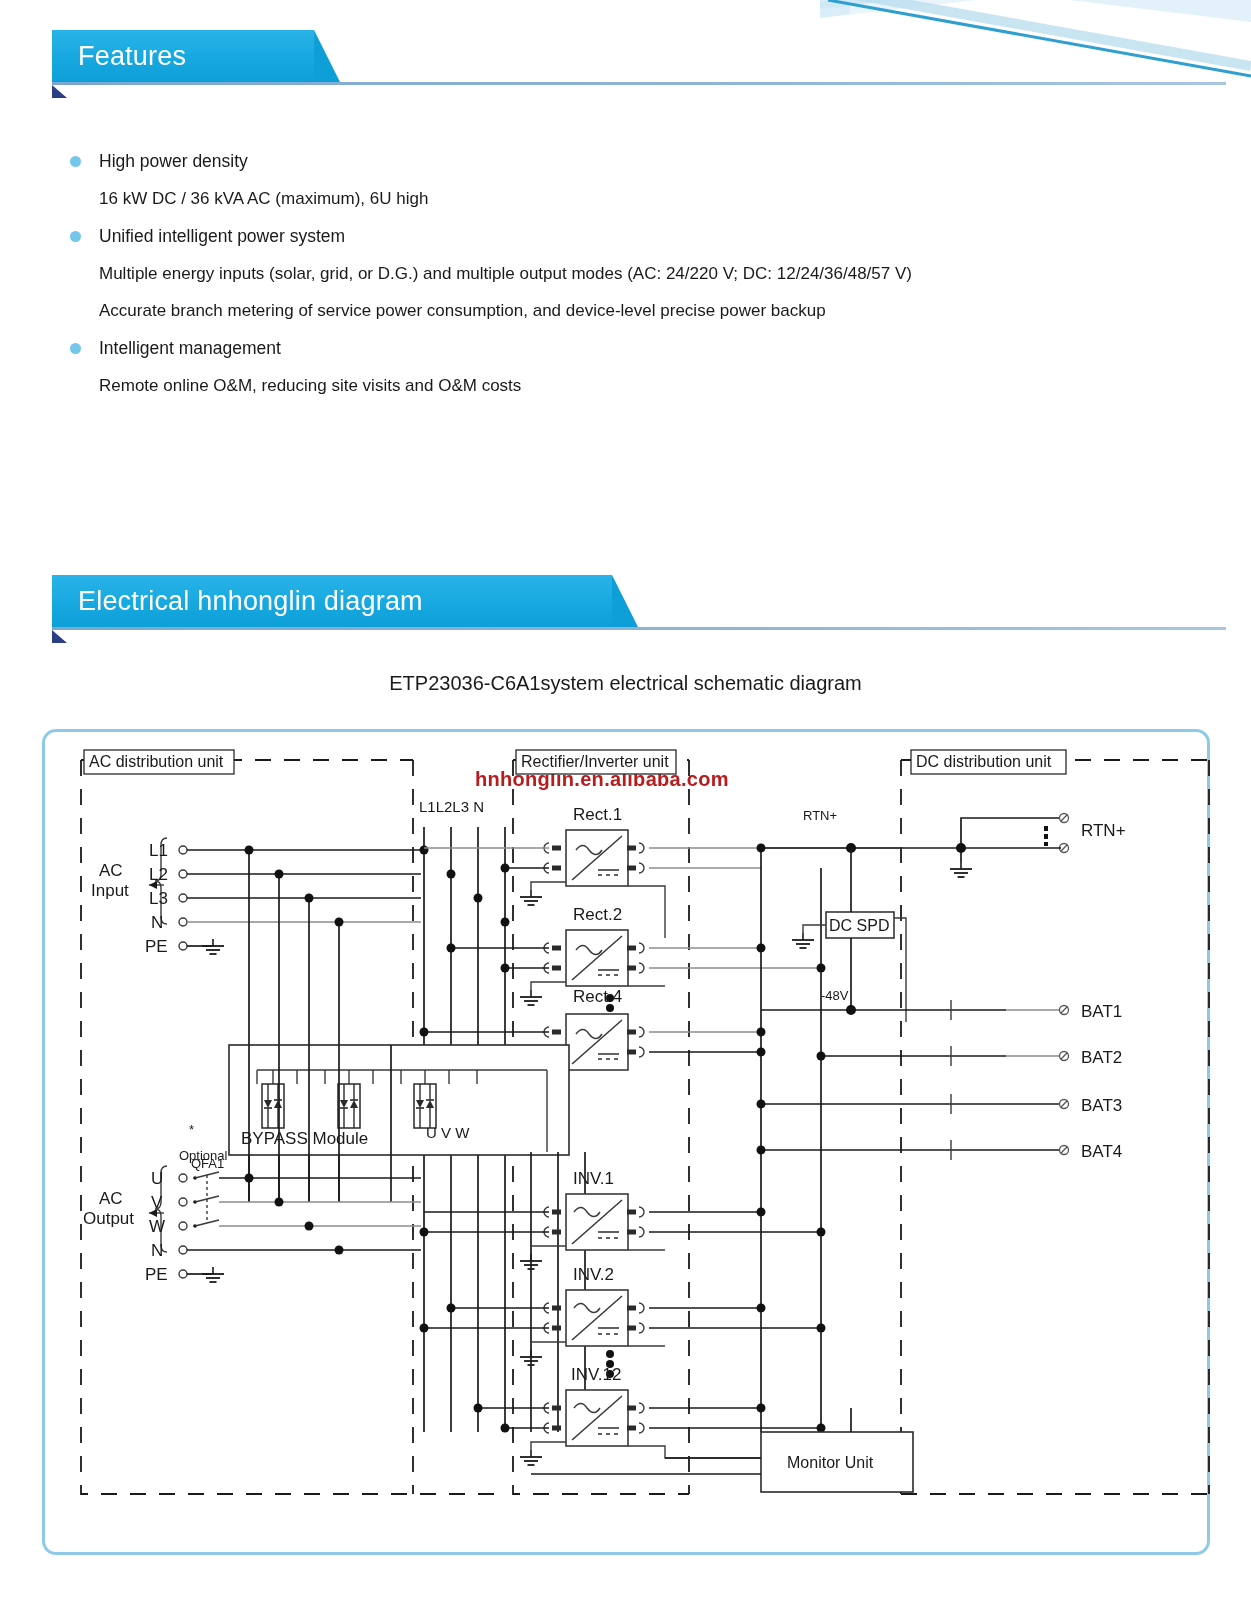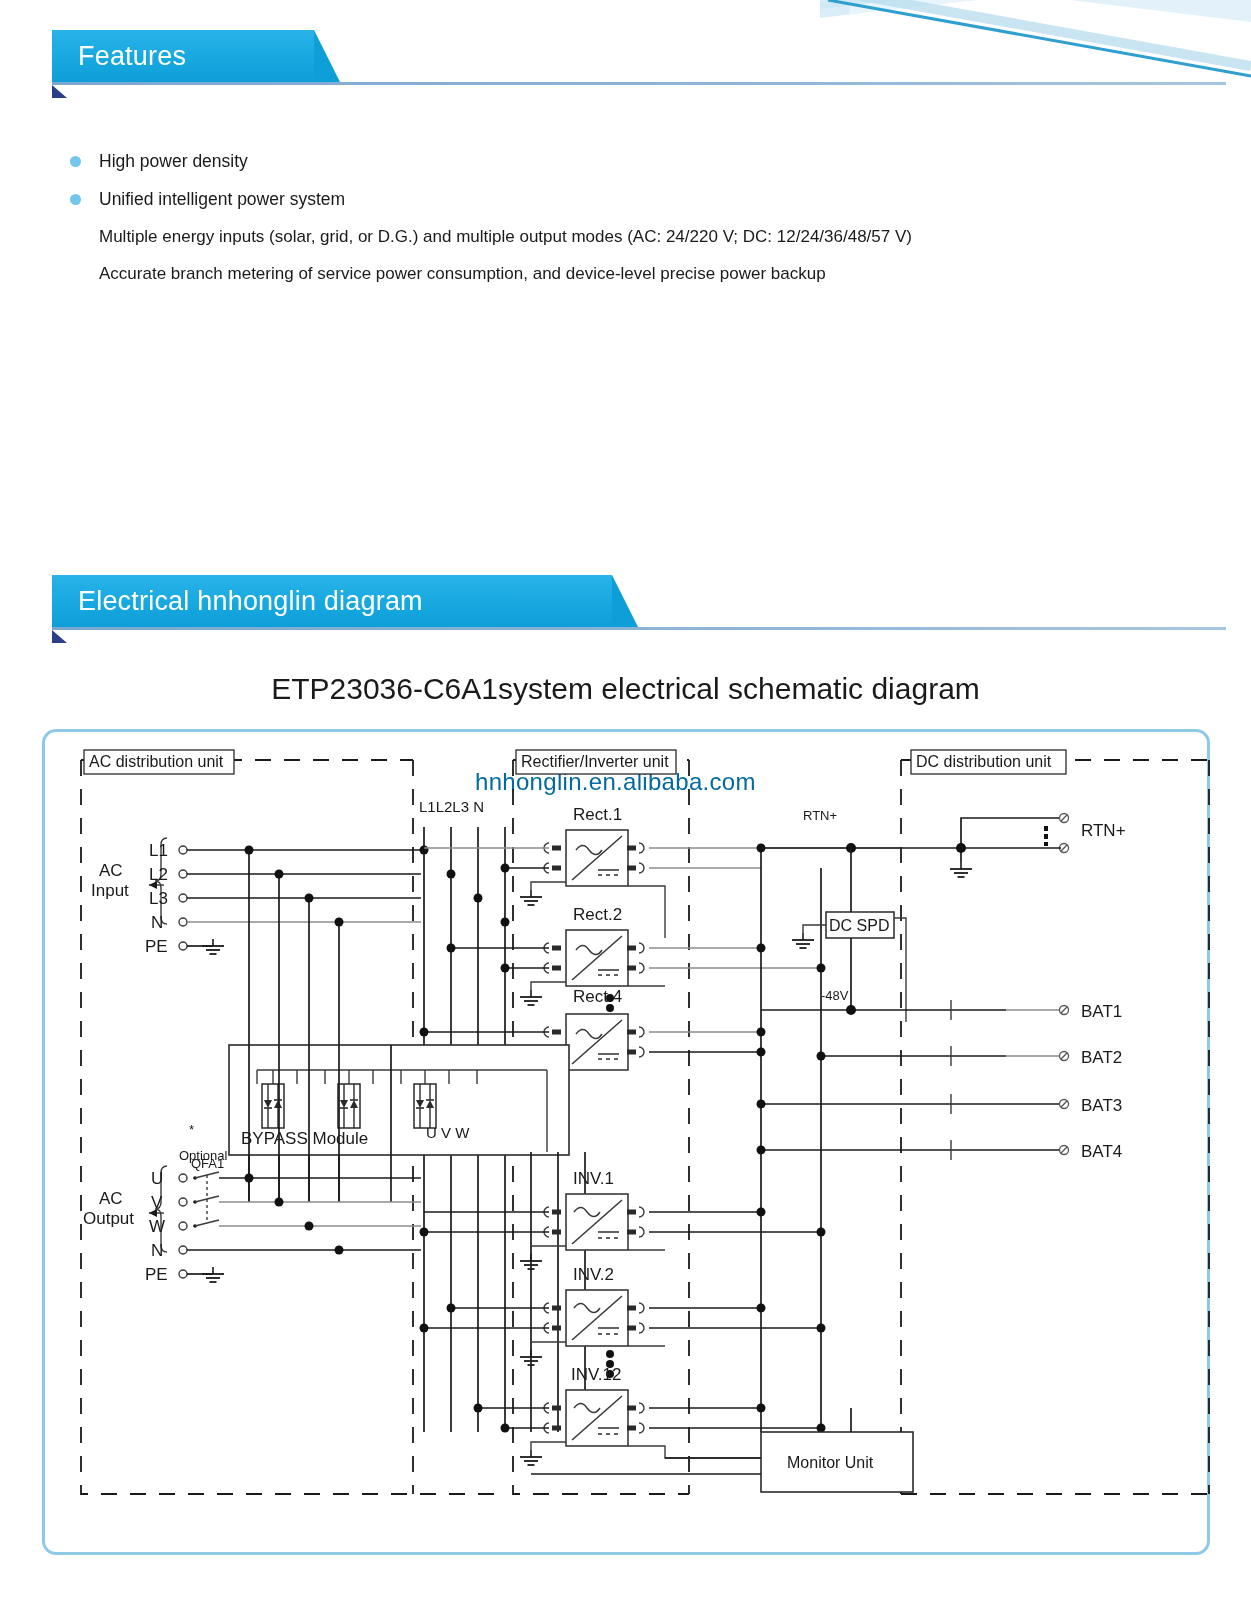--- a/index.html
+++ b/index.html
@@ -28,26 +28,26 @@
 
   
   .features{position:absolute;left:63px;top:142px;width:1110px;}
   .frow{position:relative;}
   .fhead{position:relative;padding-left:36px;font-size:17.5px;font-weight:normal;line-height:38px;color:#1a1a1a;}
   .fhead .dot{position:absolute;left:7px;top:14px;width:11px;height:11px;border-radius:50%;background:#72c7ea;}
   .fdesc{padding-left:36px;font-size:17px;line-height:37px;color:#1a1a1a;font-weight:normal;}
 
   
   .diagtitle{position:absolute;left:0;top:672px;width:1251px;text-align:center;
-     font-size:30px;color:#1a1a1a;}
+     font-size:20px;color:#1a1a1a;}
   .schematic{position:absolute;left:42px;top:729px;width:1168px;height:826px;
      border:3px solid #8ecae8;border-radius:14px;background:#fff;box-sizing:border-box;}
   .svgwrap{position:absolute;left:16px;top:0;width:1168px;height:826px;}
-  .wm{position:absolute;left:430px;top:36px;font-size:24px;color:#0369a1;
-      letter-spacing:.3px;white-space:nowrap;}
+  .wm{position:absolute;left:430px;top:36px;font-size:20px;color:#b91c1c;
+      letter-spacing:.3px;white-space:nowrap;font-weight:bold;}
 </style>
 </head>
 <body>
 
 <div class="topdeco">
   <svg width="431" height="100" viewBox="0 0 431 100">
     <path d="M 0 -6 L 431 -58 L 431 -34 L 0 18 Z" fill="#d9eef8"></path>
     <path d="M 30 -2 L 431 -46 L 431 -30 L 30 14 Z" fill="#e9f5fb"></path>
     <path d="M 0 2 L 431 -48 L 431 -41 L 0 9 Z" fill="#cfe9f6"></path>
     <path d="M 0 8 L 431 80 L 431 86 L 0 14 Z" fill="none"></path>
@@ -65,35 +65,43 @@
   <div class="tick" style="left:0;top:55px;"></div>
 </div>
 
 <div class="features">
 
   <div class="frow">
     <div class="fhead">
       <span class="dot"></span>
       <span>High power density</span>
     </div>
+    <div class="fdesc">16 kW DC / 36 kVA AC (maximum), 6U high</div>
   </div>
 
   <div class="frow">
     <div class="fhead">
       <span class="dot"></span>
       <span>Unified intelligent power system</span>
     </div>
     <div class="fdesc">Multiple energy inputs (solar, grid, or D.G.) and multiple output modes (AC: 24/220 V; DC: 12/24/36/48/57 V)</div>
   </div>
 
 
   <div class="frow">
     <div class="fdesc">Accurate branch metering of service power consumption, and device-level precise power backup</div>
   </div>
 
+  <div class="frow">
+    <div class="fhead">
+      <span class="dot"></span>
+      <span>Intelligent management</span>
+    </div>
+    <div class="fdesc">Remote online O&amp;M, reducing site visits and O&amp;M costs</div>
+  </div>
 
 </div>
 
 <div class="banner" style="left:52px;top:575px;width:1174px;">
   <div class="shape" style="width:560px;"></div>
   <div class="title">Electrical hnhonglin diagram</div>
   <div class="rule" style="top:52px;width:1174px;"></div>
   <div class="tick" style="left:0;top:55px;"></div>
 </div>
 

